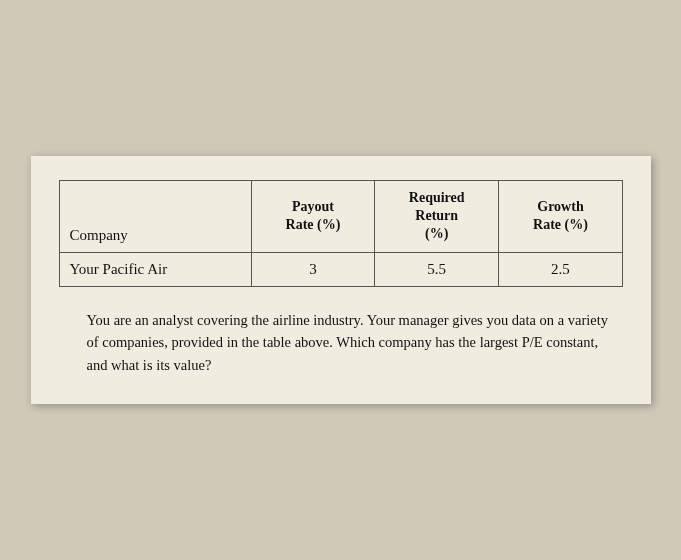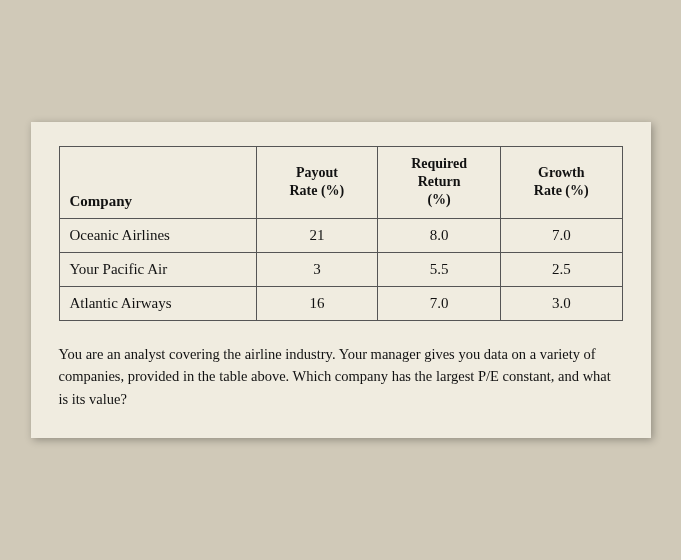--- a/index.html
+++ b/index.html
@@ -39,70 +39,59 @@
     thead tr th:first-child,
     tbody tr td:first-child {
       text-align: left;
     }
 
     thead tr {
       vertical-align: bottom;
     }
 
     .header-company {
-      font-weight: bold;
+      font-weight: normal;
       font-size: 15px;
       vertical-align: bottom;
     }
 
     .header-cell {
       font-weight: bold;
       font-size: 14px;
       line-height: 1.3;
     }
 
     tbody tr td {
       font-size: 15px;
     }
 
     .paragraph {
       font-size: 14.5px;
       line-height: 1.55;
       color: #111;
+      margin-left: 28px;
     }
   </style>
 </head>
 <body>
 
 <div class="page">
   <table>
     <thead>
       <tr>
         <th class="header-company">Company</th>
         <th class="header-cell">Payout<br>Rate (%)</th>
         <th class="header-cell">Required<br>Return<br>(%)</th>
         <th class="header-cell">Growth<br>Rate (%)</th>
       </tr>
     </thead>
     <tbody id="table-body">
-    <tr>
-          <td>Oceanic Airlines</td>
-          <td>21</td>
-          <td>8.0</td>
-          <td>7.0</td>
-        </tr>
         <tr>
           <td>Your Pacific Air</td>
           <td>3</td>
           <td>5.5</td>
           <td>2.5</td>
-        </tr>
-        <tr>
-          <td>Atlantic Airways</td>
-          <td>16</td>
-          <td>7.0</td>
-          <td>3.0</td>
         </tr>
       </tbody>
   </table>
 
   <p class="paragraph">You are an analyst covering the airline industry. Your manager gives you data on a variety of companies, provided in the table above. Which company has the largest P/E constant, and what is its value?</p>
 </div>
 
 </body></html>

